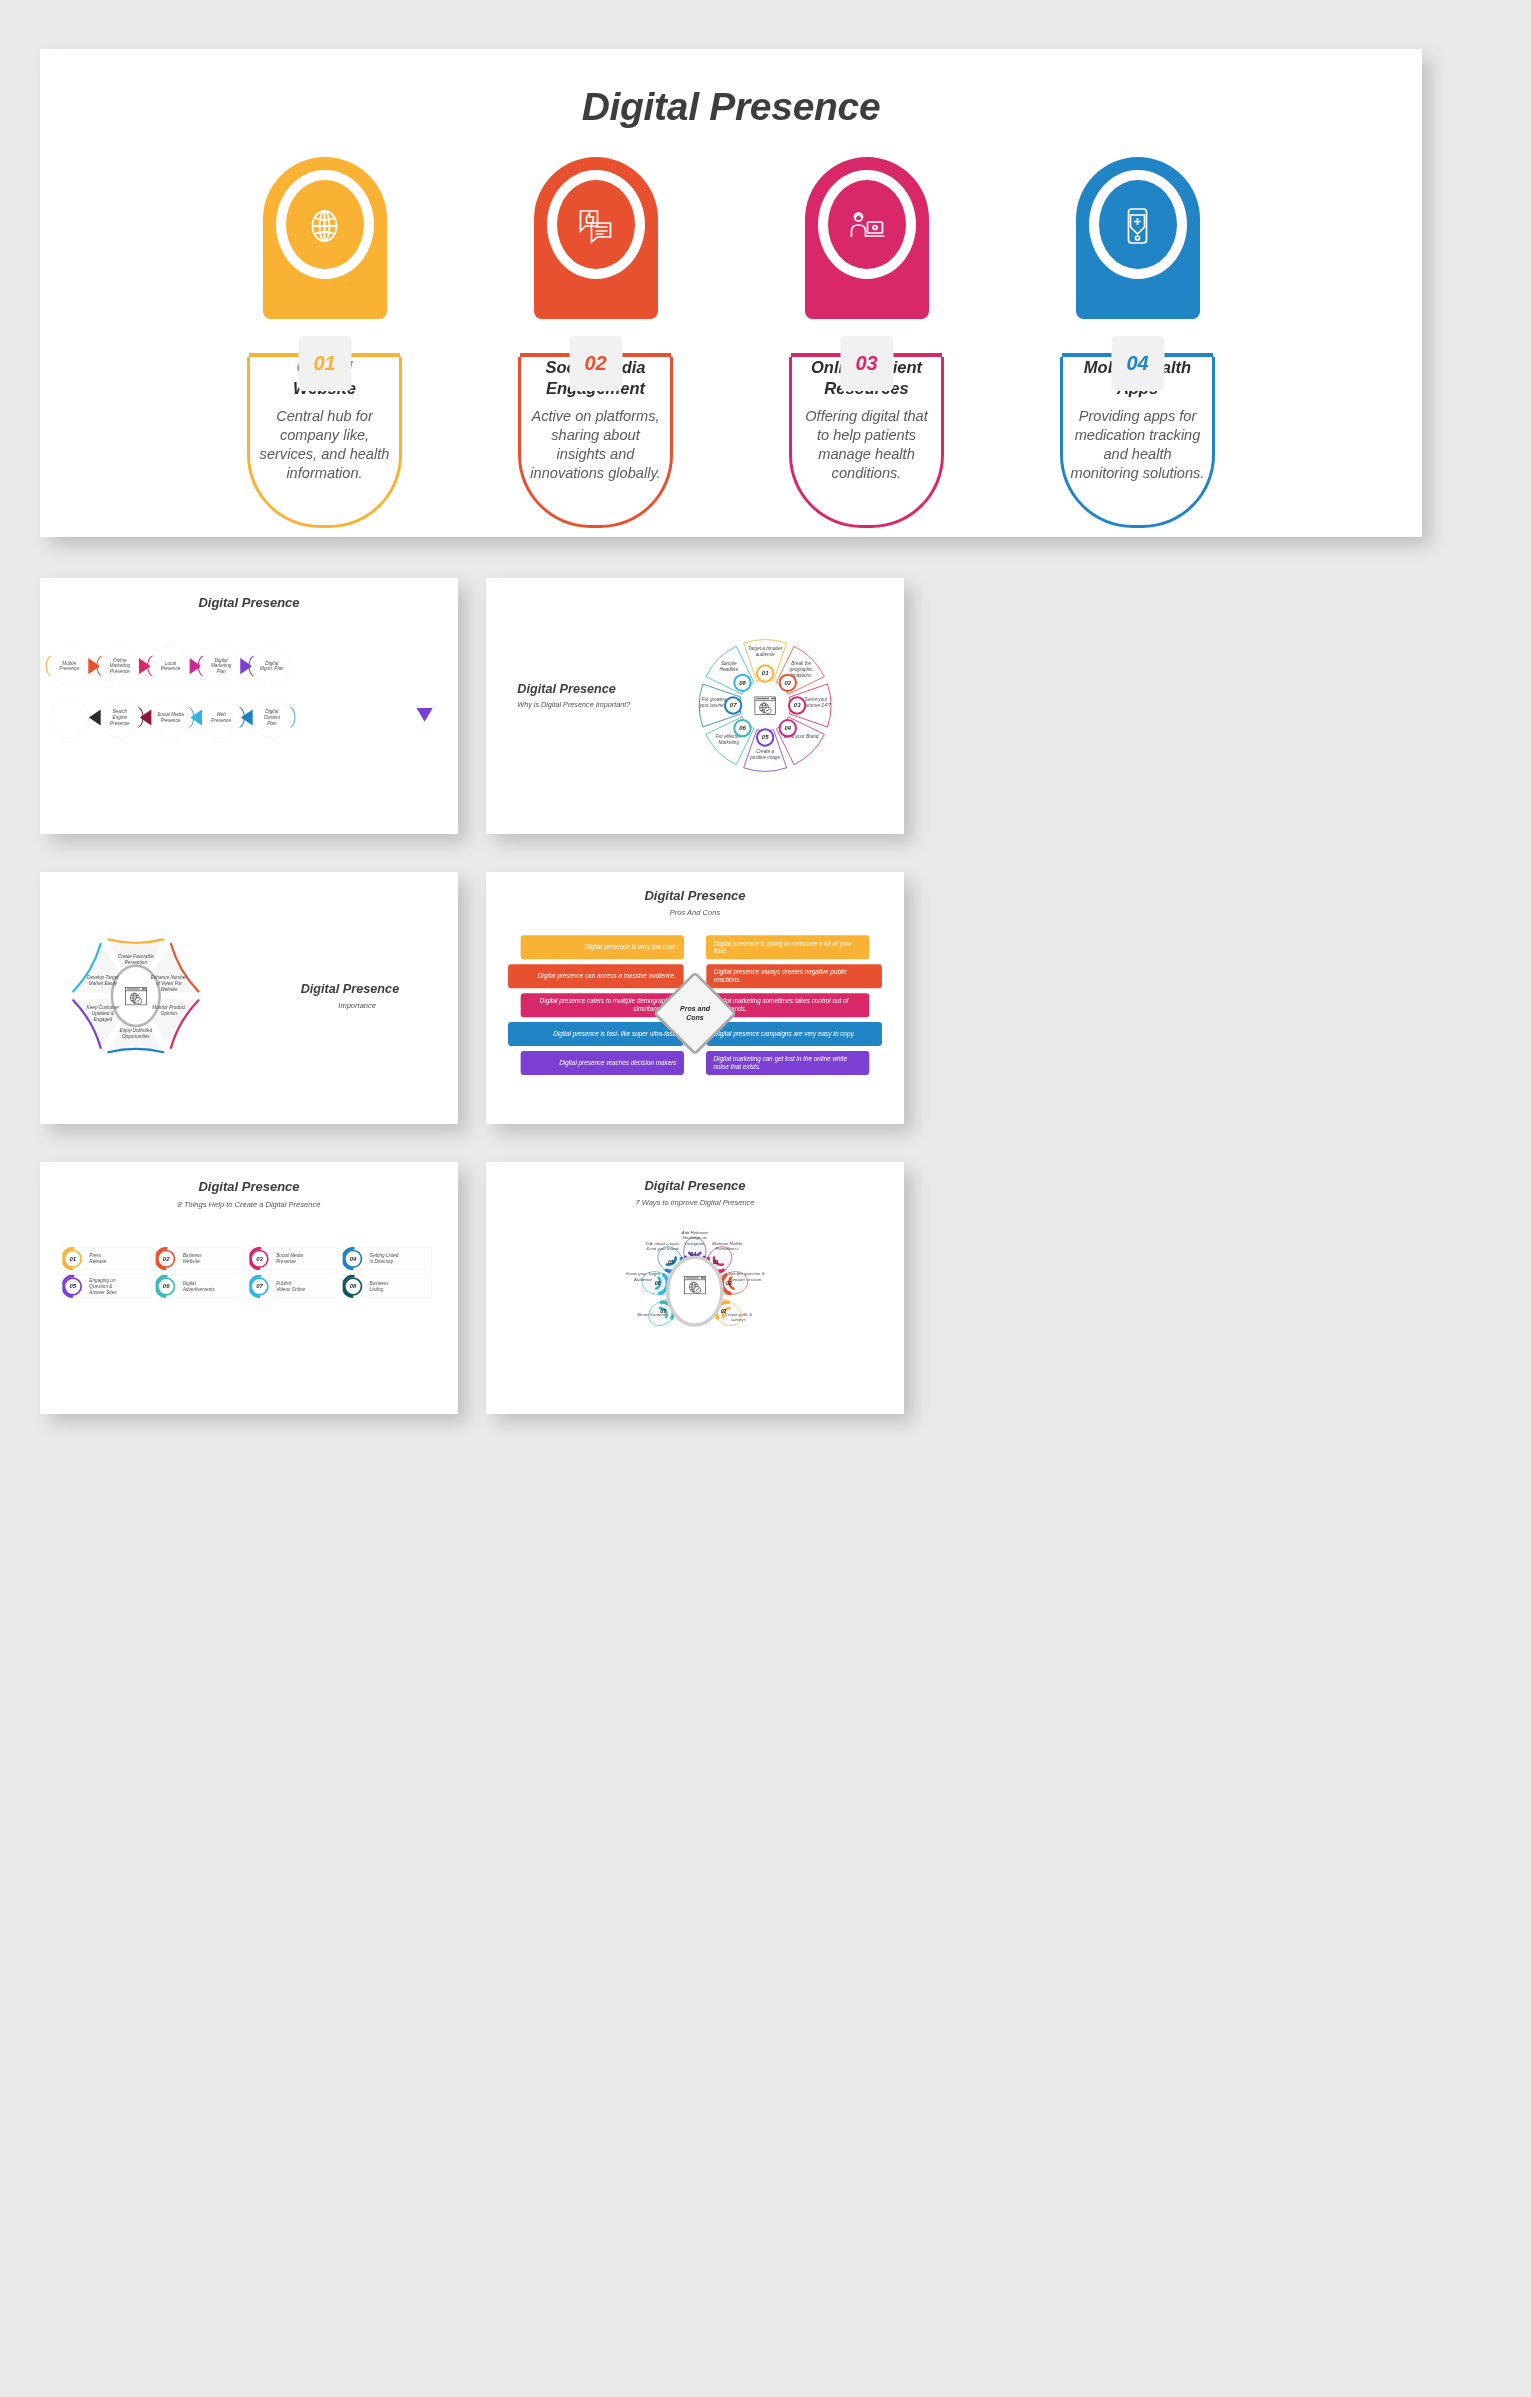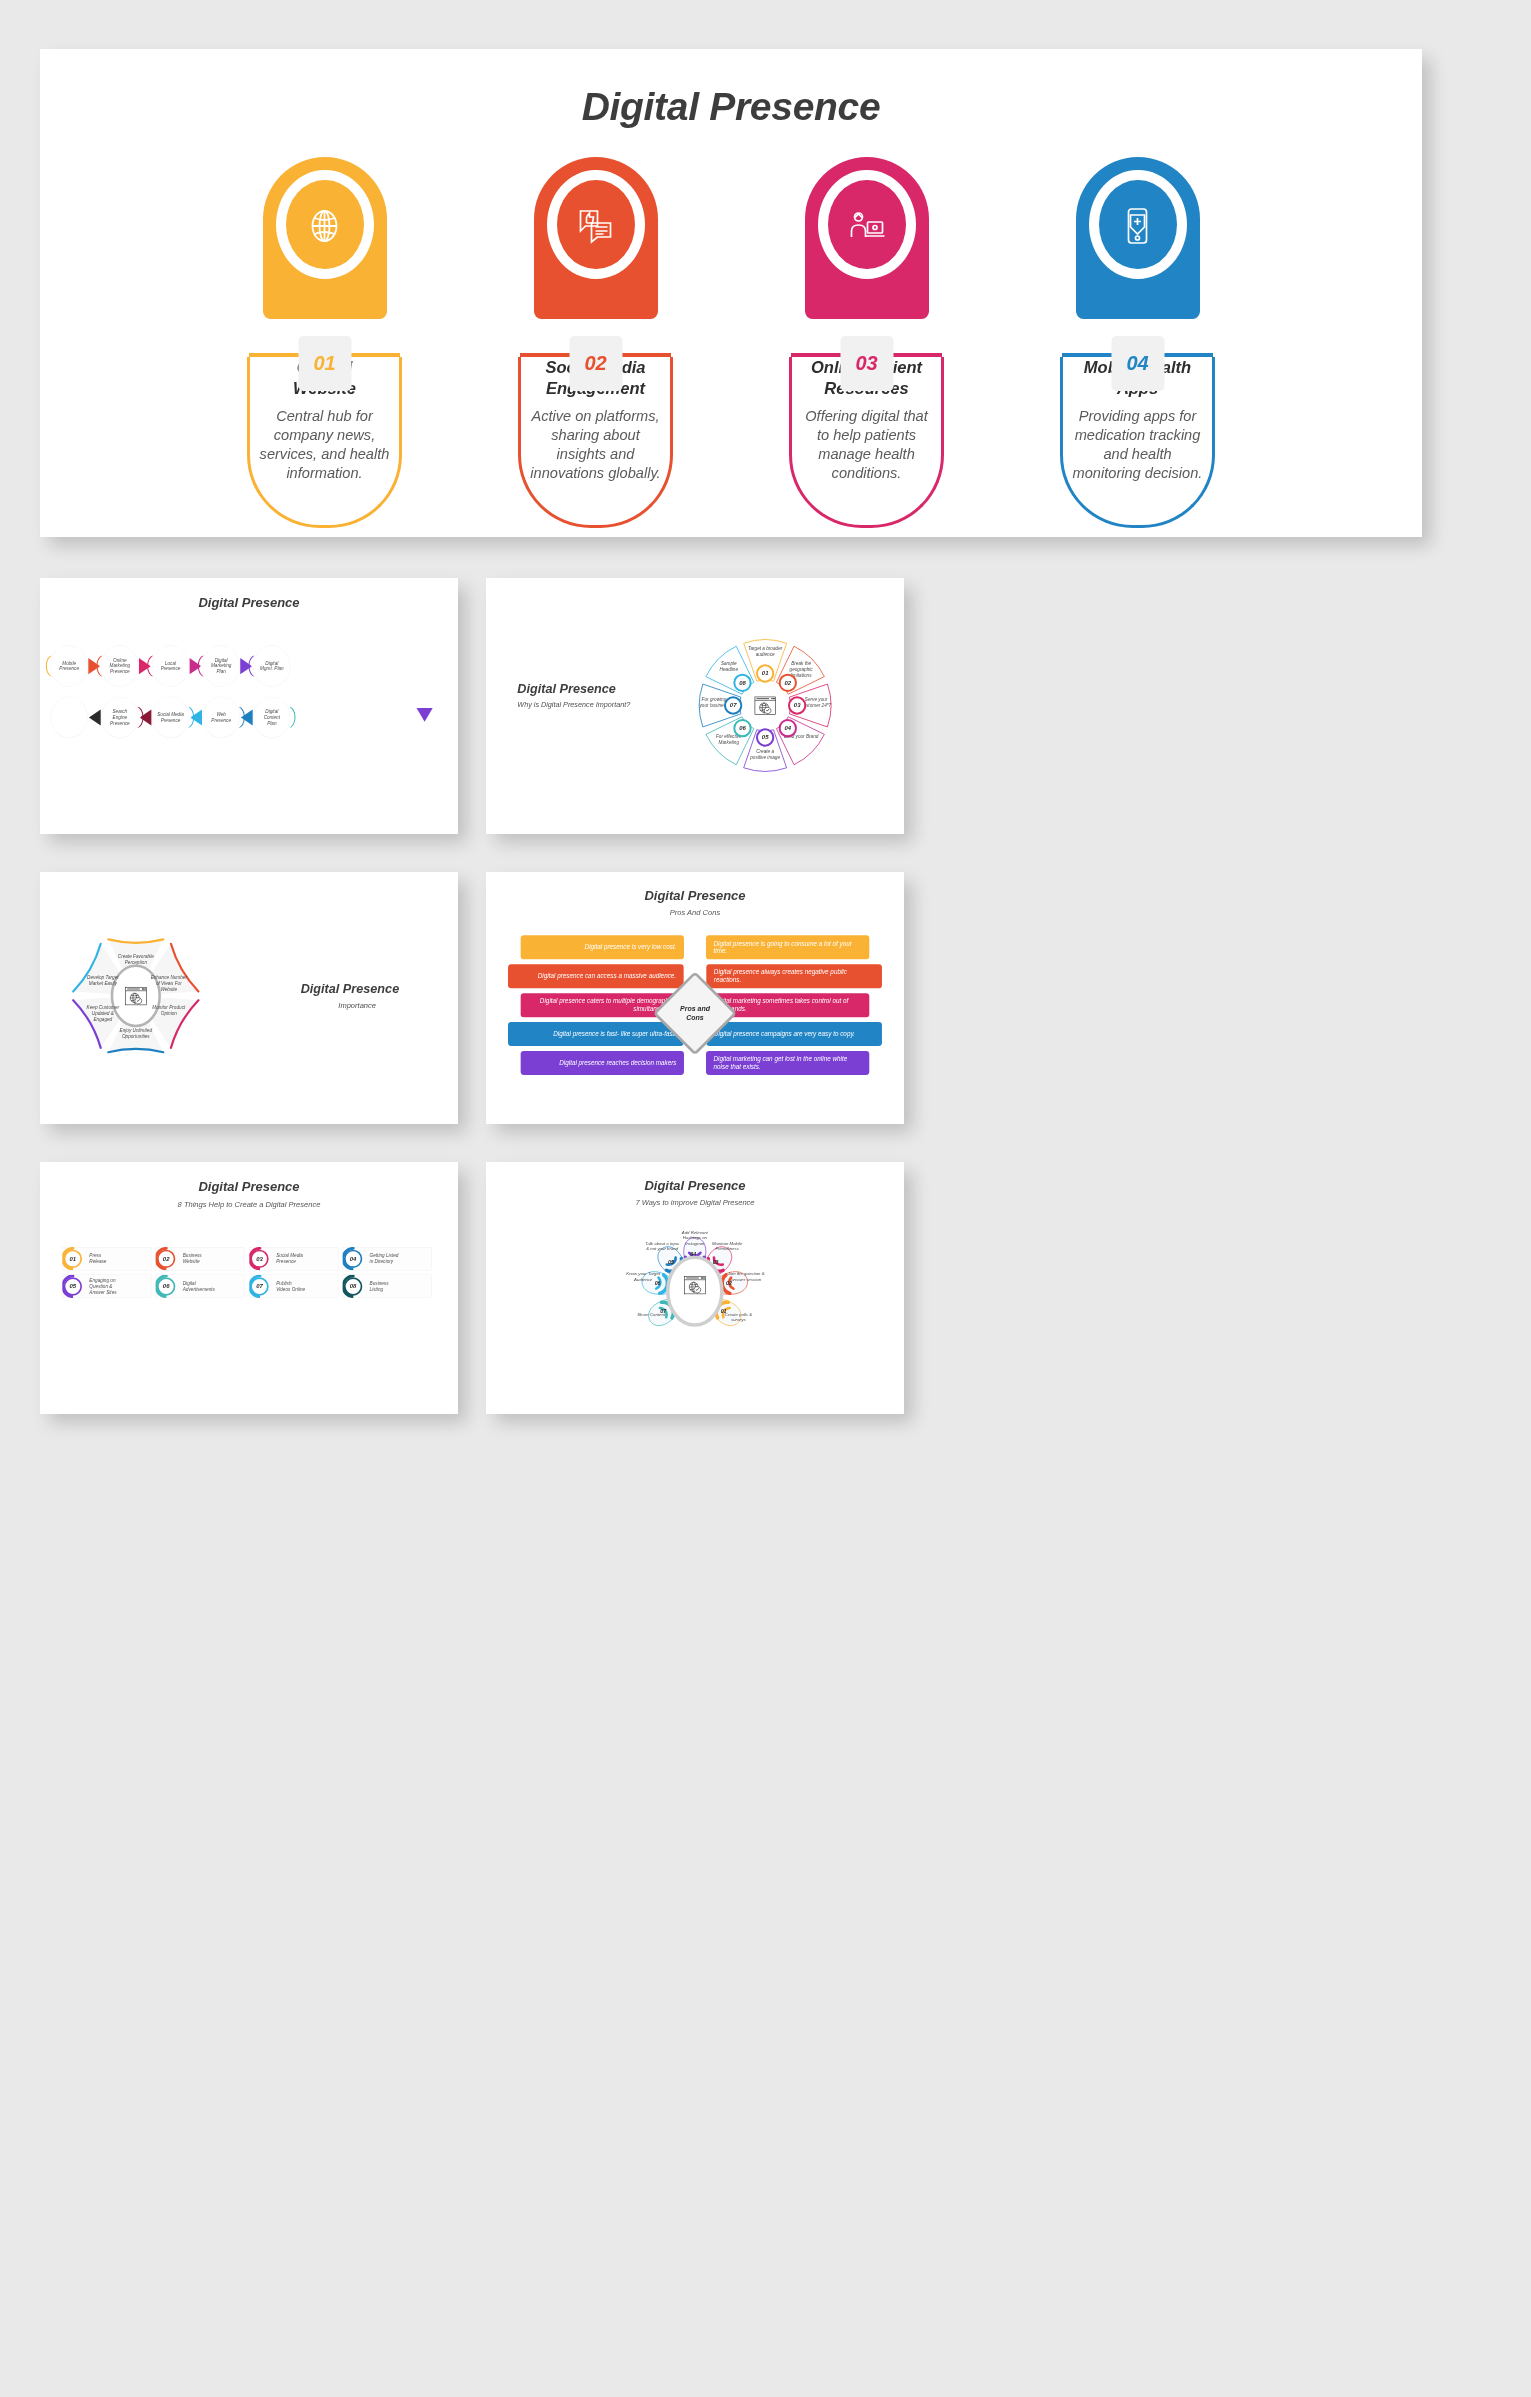--- a/index.html
+++ b/index.html
@@ -234,21 +234,21 @@
                 <path d="M10 28 Q20 24 30 28"></path>
       <line x1="20" y1="5" x2="20" y2="35"></line>
               </svg>
             </div>
       </div>
       <div class="shield" style="border-color:#F9B233;background:transparent">
         <div class="topbar l" style="background:#F9B233"></div>
         <div class="topbar r" style="background:#F9B233"></div>
         <div class="numtab" style="color:#F9B233">01</div>
         <div class="card-title">Official<br>Website</div>
-        <div class="card-desc">Central hub for company news, services, and health information.</div>
+        <div class="card-desc">Central hub for company like, services, and health information.</div>
       </div>
         </div>
         <div class="hero-card">
       <div class="pin" style="background:#E8512F">
         <div class="ring"></div>
         <div class="glyph">
               <svg viewBox="0 0 40 40" fill="none" stroke="#fff" stroke-width="1.7">
       <path d="M5 5 h17 v15 h-12 l-5 5 z"></path>
       <path d="M11 11 v6 M11 11 l3-4 v4 h4 l-1 6 h-6"></path>
       <path d="M16 17 h19 v14 h-13 l-6 5 v-5 h0 z"></path>
@@ -299,21 +299,21 @@
                 <line x1="16.5" y1="15.5" x2="23.5" y2="15.5"></line>
       <circle cx="20" cy="32" r="2"></circle>
               </svg>
             </div>
       </div>
       <div class="shield" style="border-color:#2185C5;background:transparent">
         <div class="topbar l" style="background:#2185C5"></div>
         <div class="topbar r" style="background:#2185C5"></div>
         <div class="numtab" style="color:#2185C5">04</div>
         <div class="card-title">Mobile Health<br>Apps</div>
-        <div class="card-desc">Providing apps for medication tracking and health monitoring decision.</div>
+        <div class="card-desc">Providing apps for medication tracking and health monitoring solutions.</div>
       </div>
         </div>
       </div>
   </div>
 
   <div class="slide" id="slide-flow">
     <div class="mini" id="flow-mini" style="width:1254px;height:768px;transform:scale(0.3333);">
       <div class="s-title" style="font-size:39px;padding-top:53px;">Digital Presence</div>
       <div id="flow-row1" class="flow-row" style="margin:105px 0 0 32px;">
           <div style="position: relative;">

